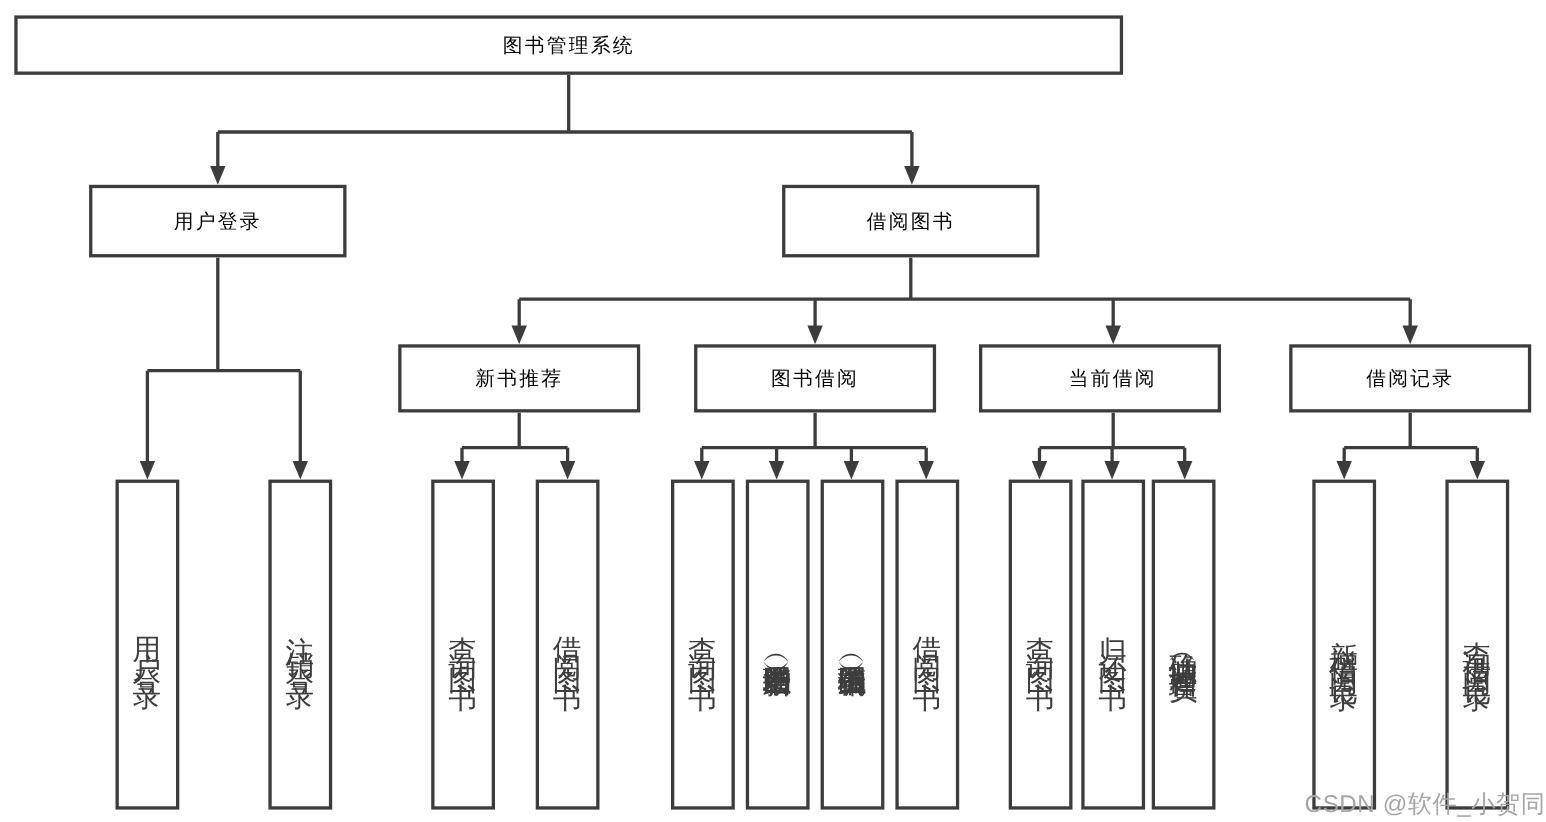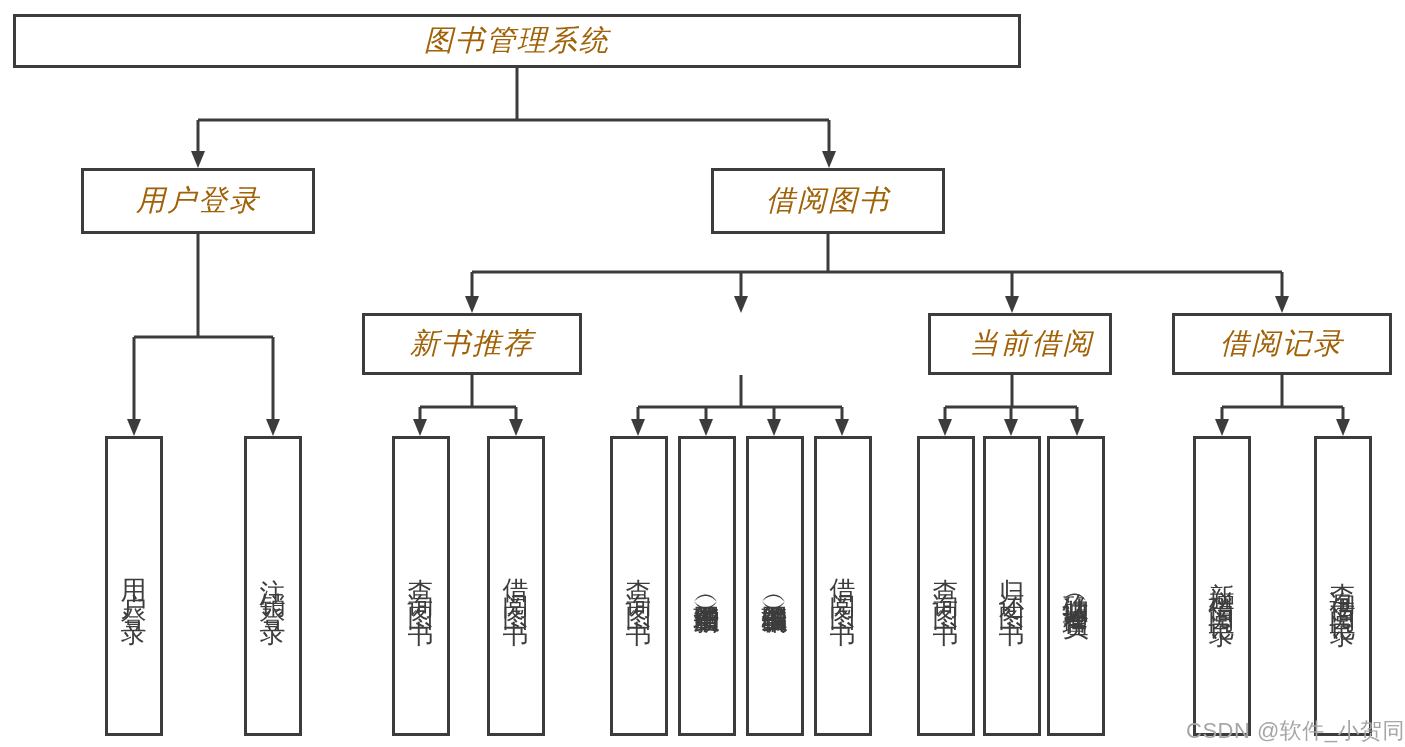--- a/index.html
+++ b/index.html
@@ -20,25 +20,24 @@
     position: absolute;
     box-sizing: border-box;
     border: 3px solid #3c3c3c;
     background: #ffffff;
     display: flex;
     align-items: center;
     justify-content: center;
     z-index: 2;
   }
   .box.h span {
-    font-size: 29px;
-    color: #a16207;
+    font-size: 18px;
+    color: #000000;
     letter-spacing: 2px;
     white-space: nowrap;
-    font-style: italic;
   }
   .box.v { top: 436px; width: 58px; height: 300px; }
   .box.v span {
     writing-mode: vertical-rl;
     font-size: 26px;
     color: #3d3d3d;
     line-height: 1;
     white-space: nowrap;
   }
   .ls4  span { letter-spacing: 14px; }
@@ -126,21 +125,24 @@
   <div class="box h" style="left:81px; top:168px; width:234px; height:66px;">
     <span>用户登录</span>
   </div>
   <div class="box h" style="left:711px; top:168px; width:234px; height:66px;">
     <span>借阅图书</span>
   </div>
 
   <div class="box h" style="left:362px; top:313px; width:220px; height:62px;">
     <span>新书推荐</span>
   </div>
-  <div class="box h" style="left:928px; top:313px; width:184px; height:62px;padding-left:23px;">
+  <div class="box h" style="left:631px; top:313px; width:220px; height:62px;">
+    <span>图书借阅</span>
+  </div>
+  <div class="box h" style="left:890px; top:313px; width:220px; height:62px;padding-left:23px;">
     <span>当前借阅</span>
   </div>
   <div class="box h" style="left:1172px; top:313px; width:220px; height:62px;">
     <span>借阅记录</span>
   </div>
 
   <div class="box v ls4" style="left:105px;">
     <span>用户登录</span>
   </div>
   <div class="box v ls4" style="left:244px;">

